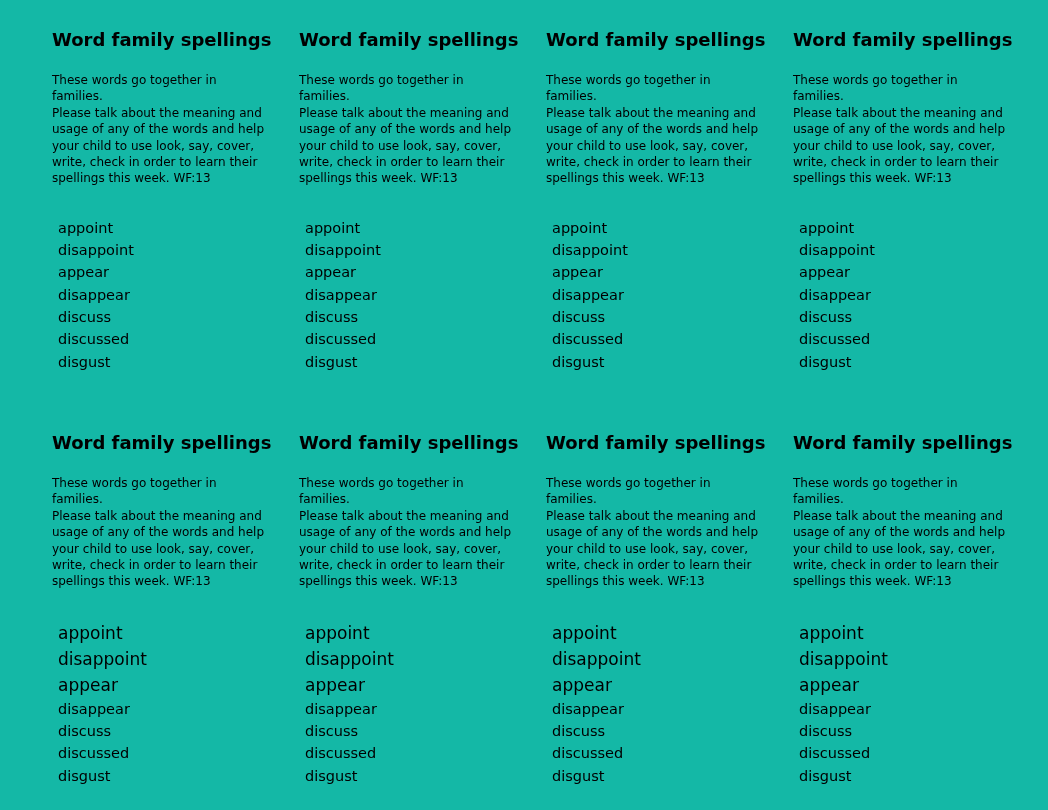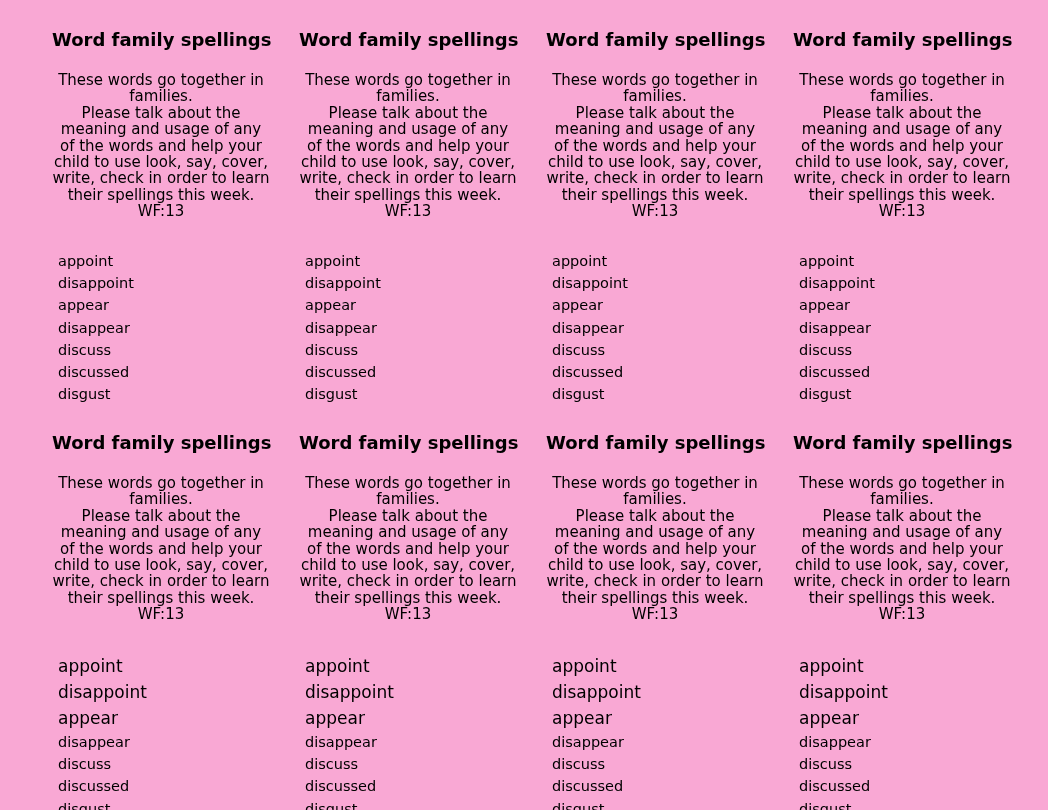--- a/index.html
+++ b/index.html
@@ -9,21 +9,21 @@
     height: 810px;
     background: #ffffff;
     overflow: hidden;
     font-family: "DejaVu Sans", sans-serif;
     color: #000000;
   }
   .sheet {
     position: relative;
     width: 1048px;
     height: 810px;
-    background: #f9a8d4;
+    background: #14b8a6;
   }
   .row {
     position: absolute;
     left: 52px;
     display: flex;
   }
   .row-top { top: 30px; }
   .row-bottom { top: 433px; }
   .card {
     width: 247px;
@@ -33,23 +33,22 @@
     margin: 0;
     font-size: 18px;
     line-height: 20px;
     font-weight: 700;
     white-space: nowrap;
     letter-spacing: 0px;
   }
   .card-intro {
     margin: 22px 0 0 0;
     width: 218px;
-    font-size: 15px;
+    font-size: 12px;
     line-height: 16.4px;
-    text-align: center;
   }
   .word-list {
     margin: 30px 0 0 6px;
     padding: 0;
     list-style: none;
   }
   .word-item {
     font-size: 14.5px;
     line-height: 22.3px;
   }

